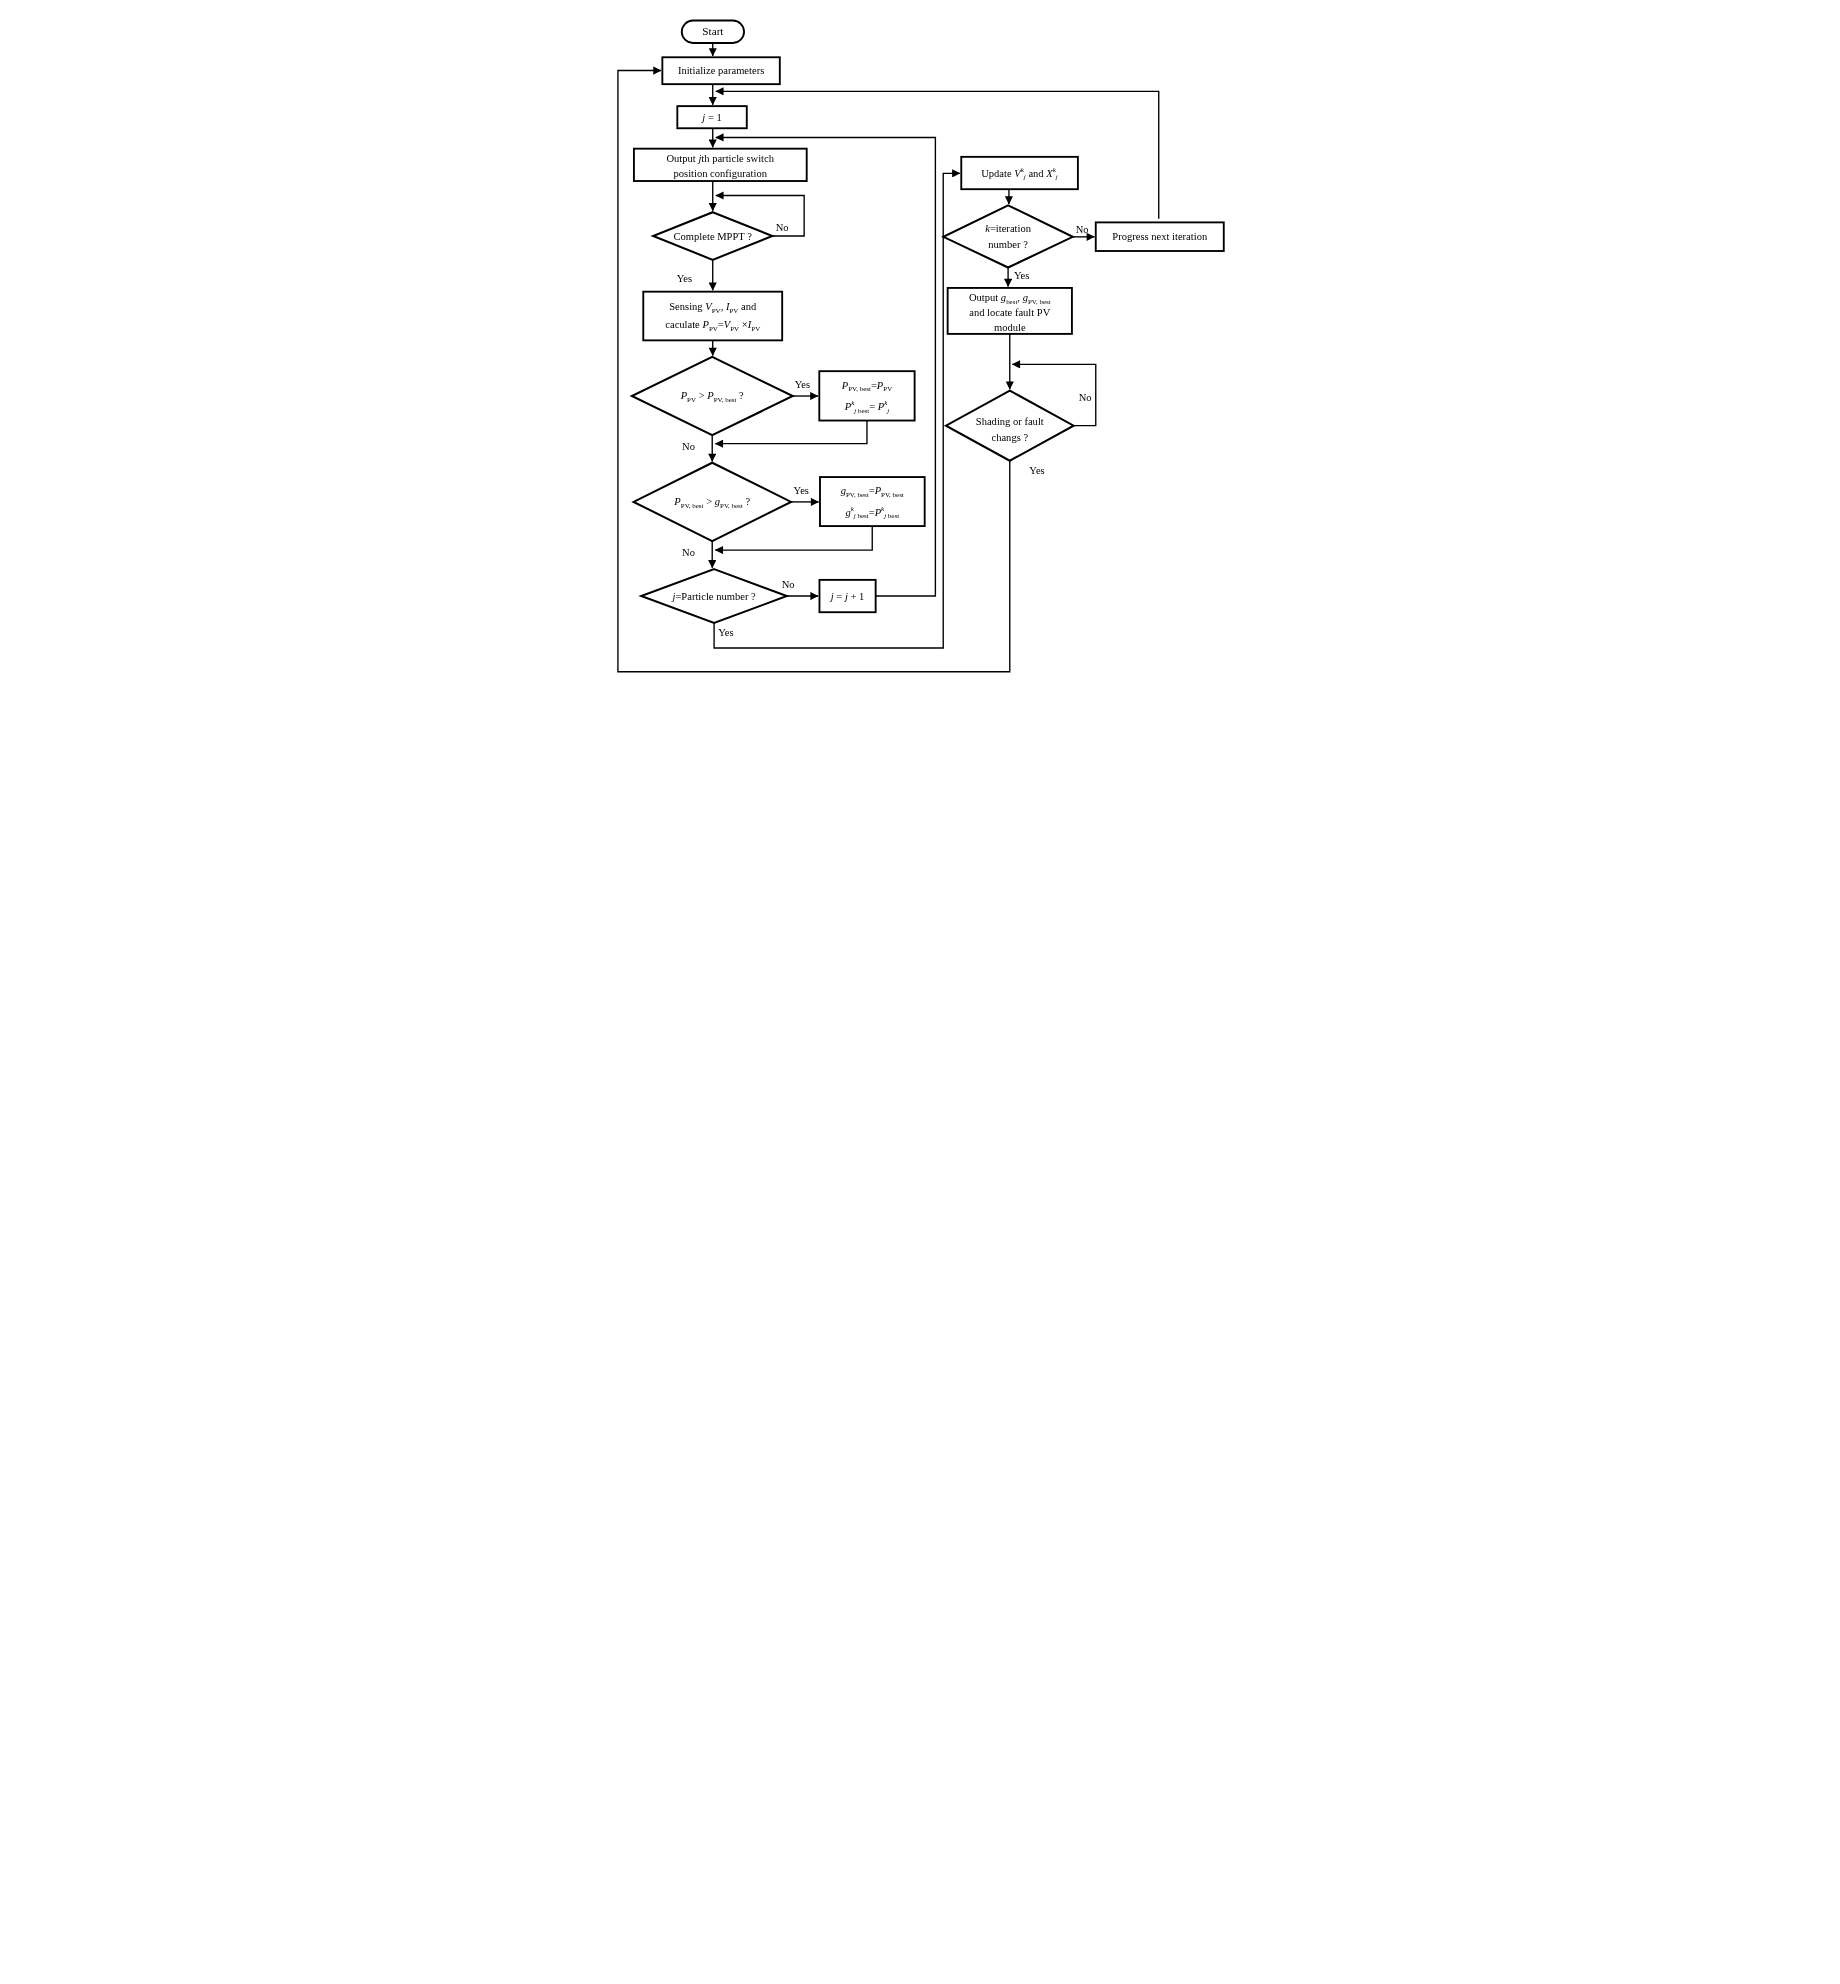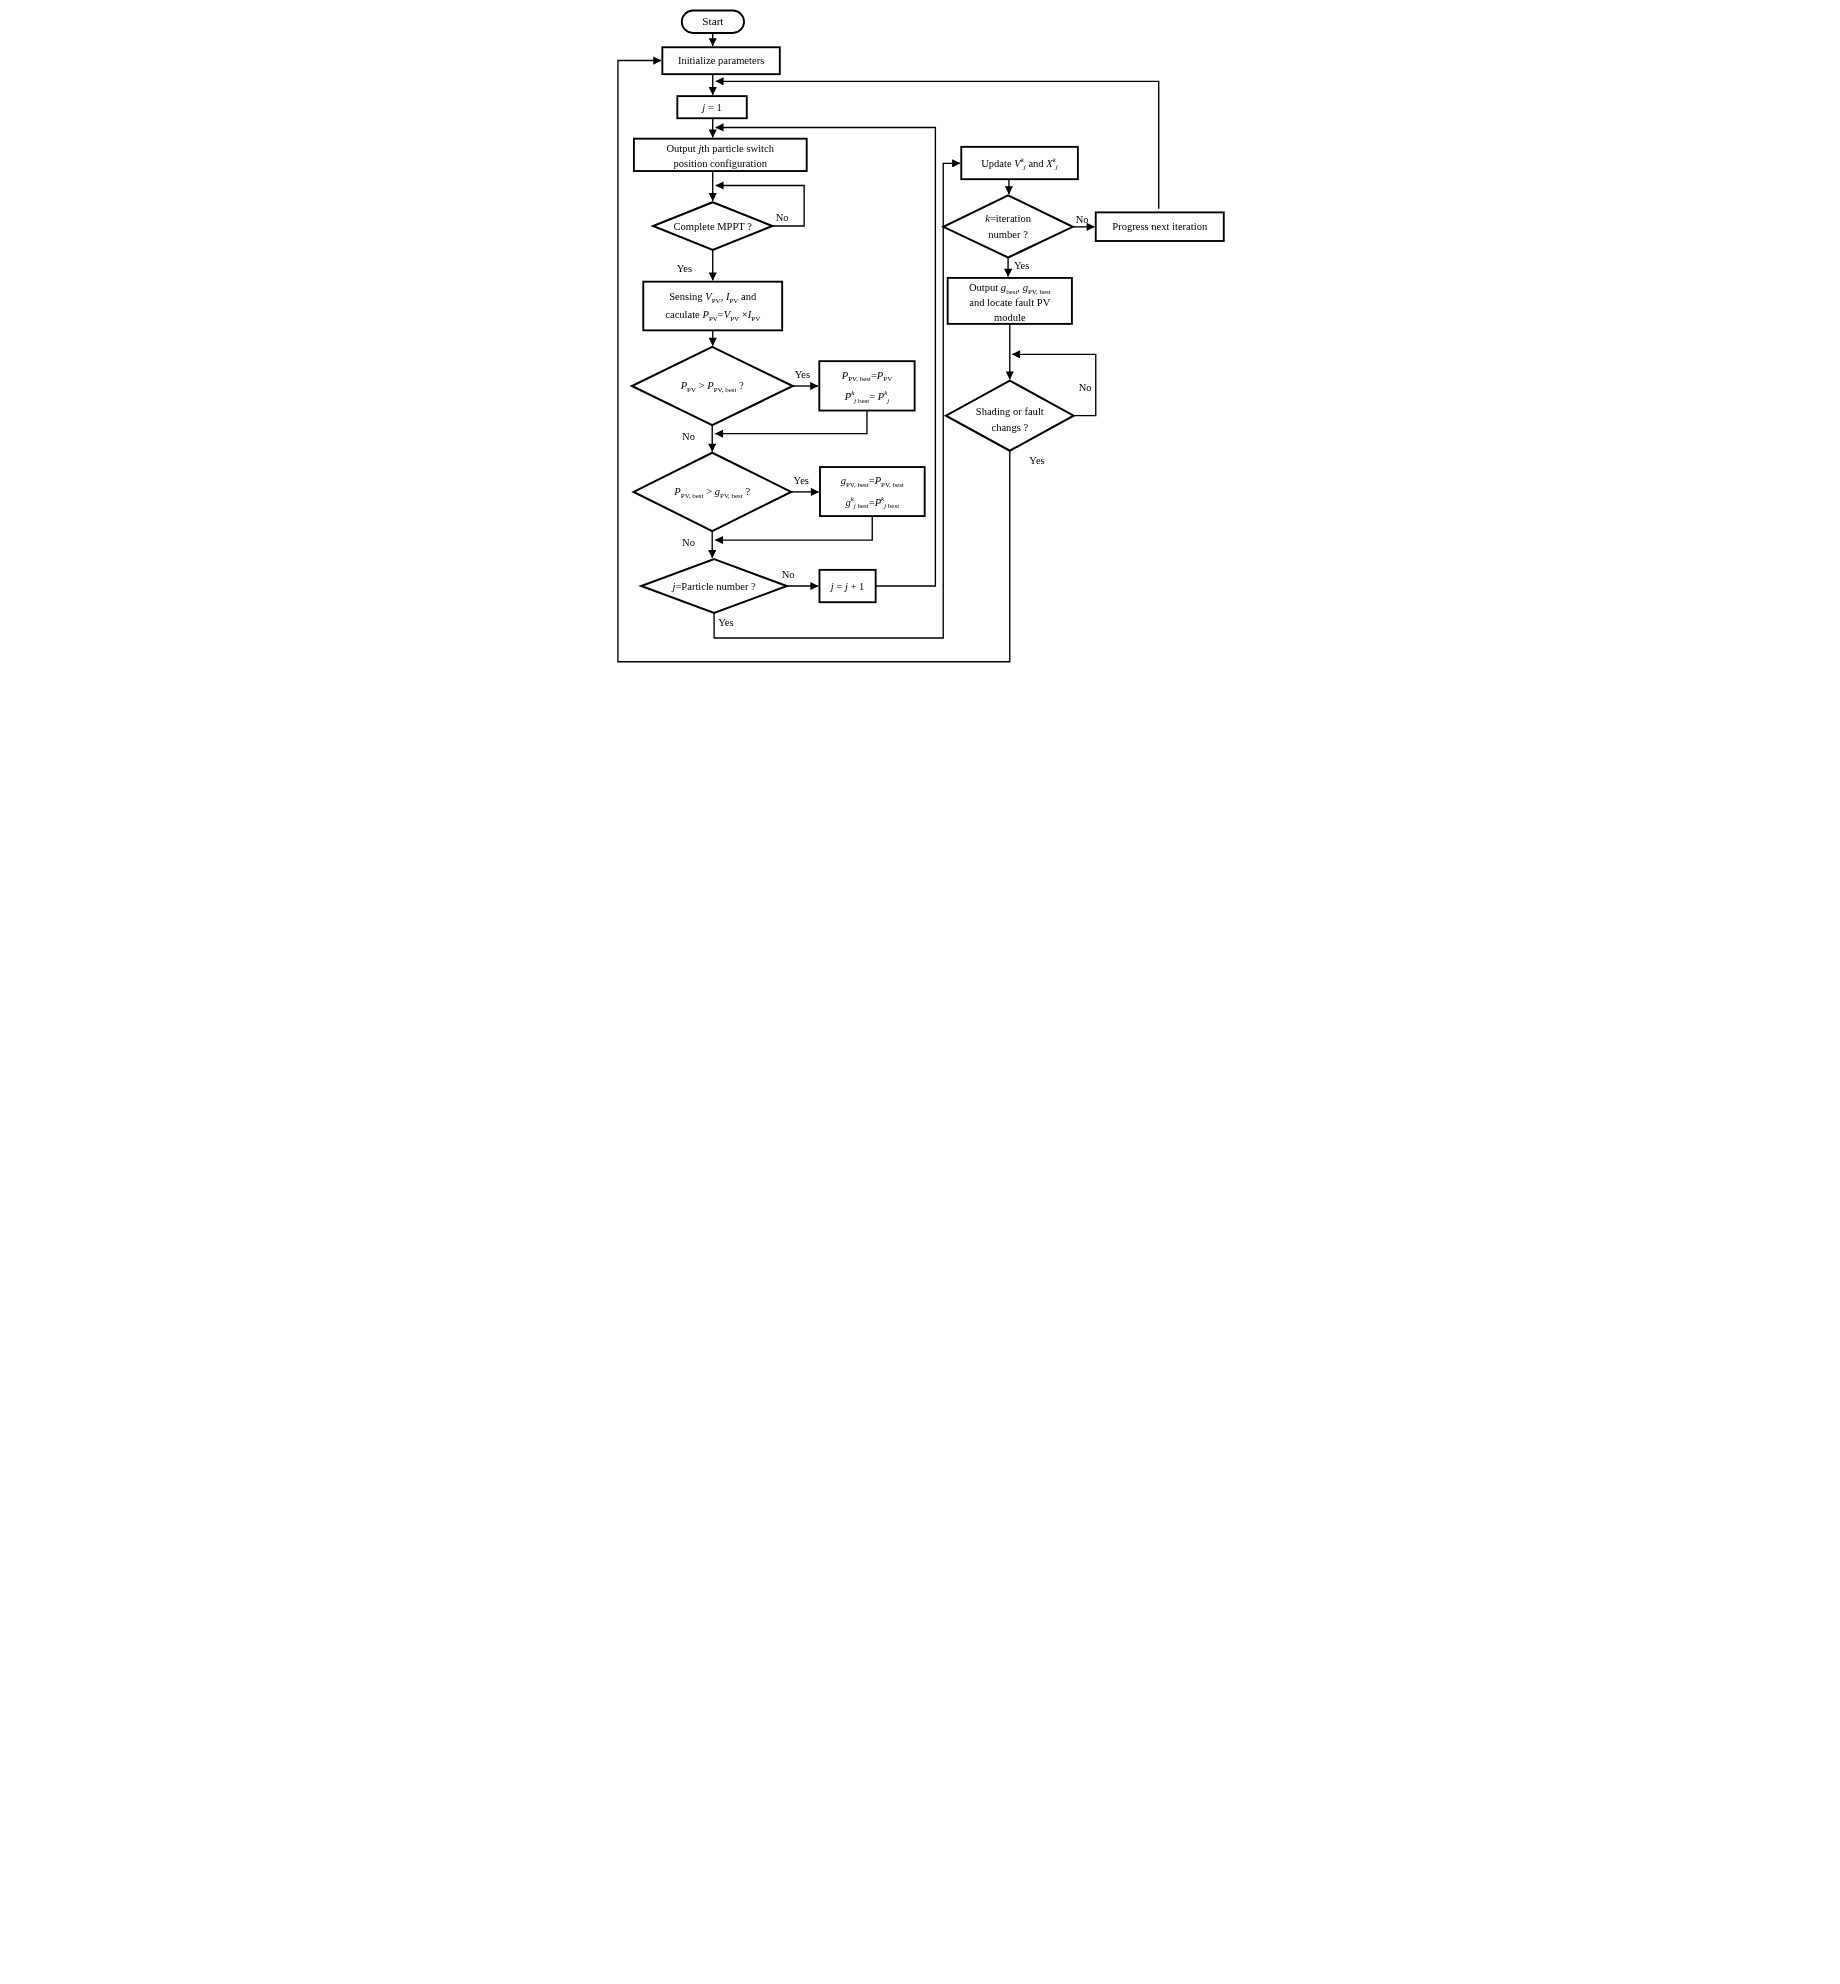--- a/index.html
+++ b/index.html
@@ -1,18 +1,18 @@
 <!DOCTYPE html>
 <html style="--line: #000000; --bg: #ffffff;font-size:8.2px"><head>
 <meta charset="utf-8">
 <title>Flowchart</title>
 <style>
   :root { --line:#000000; --bg:#ffffff; }
   html,body { margin:0; padding:0; background:var(--bg,#fff); }
-  .stage { width:613px; height:662px; margin:6px auto; background:var(--bg,#fff); }
+  .stage { width:613px; height:662px; margin:16px auto; background:var(--bg,#fff); }
   svg { display:block; }
   .s  { fill:var(--bg,#fff); stroke:var(--line,#000); stroke-width:11; }
   .sd { fill:var(--bg,#fff); stroke:var(--line,#000); stroke-width:12; stroke-linejoin:miter; }
   .e  { fill:none; stroke:var(--line,#000); stroke-width:8; }
   .mk { fill:var(--line,#000); }
   .t  { font-family:"Liberation Serif","DejaVu Serif",serif; fill:var(--line,#000); }
 </style>
 </head>
 <body>
 

